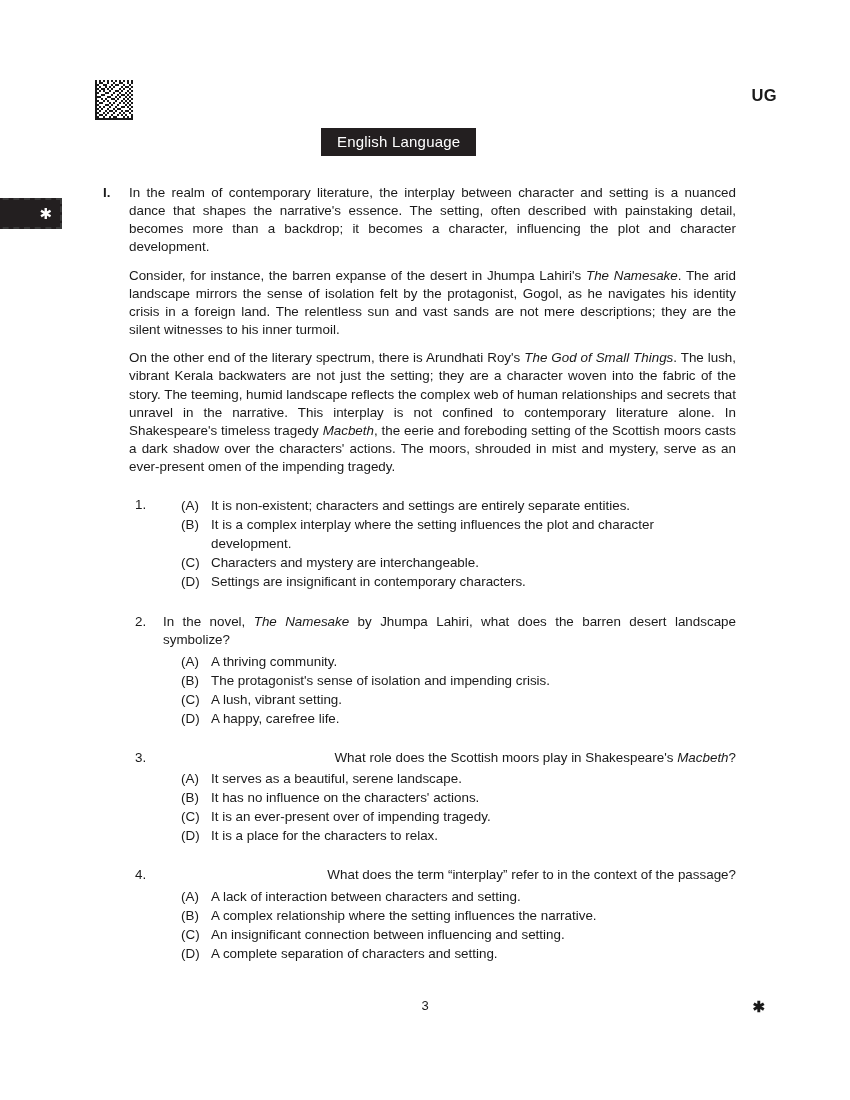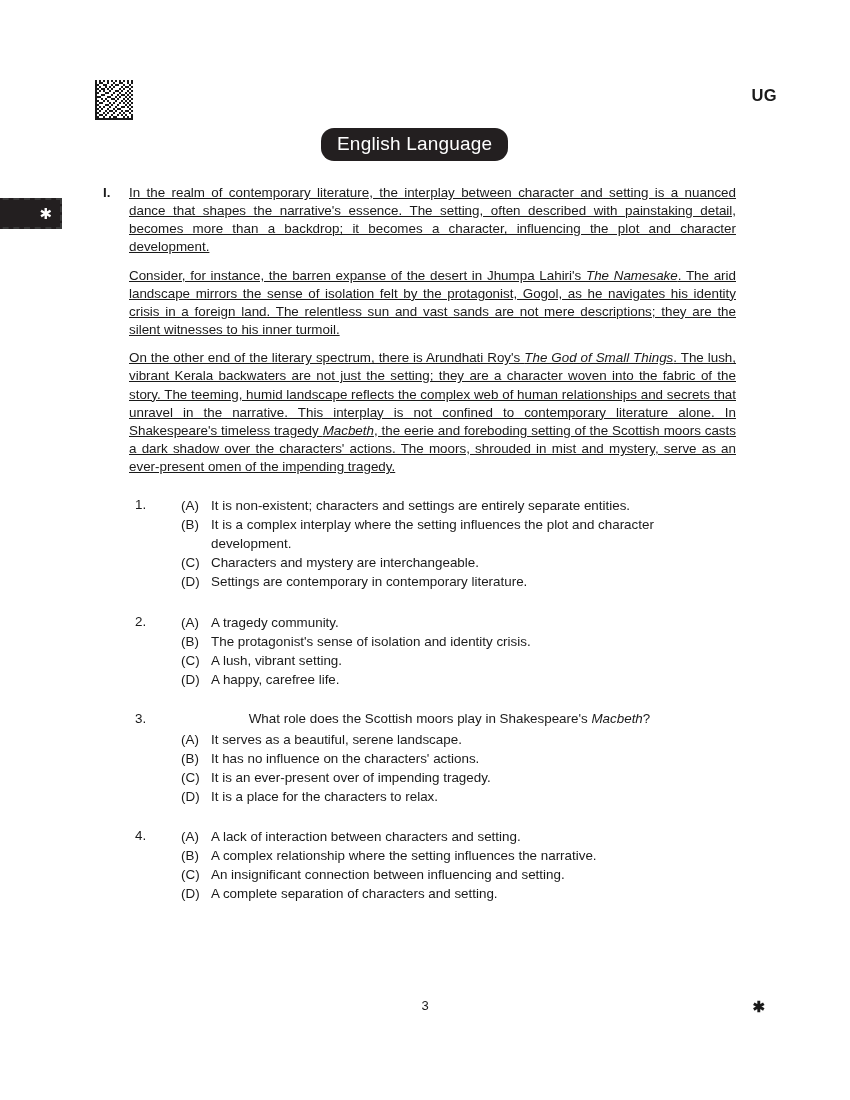--- a/index.html
+++ b/index.html
@@ -52,25 +52,24 @@
     color: #1a1a1a;
   }
 
   
   .subject-banner {
     position: absolute;
     left: 321px;
     top: 128px;
     background: #231f20;
     color: #ffffff;
-    font-size: 19px;
+    font-size: 15px;
     padding: 5px 16px 6px 16px;
     letter-spacing: 0.2px;
     line-height: 1.15;
-    border-radius: 13px;
   }
 
   
   .side-marker {
     position: absolute;
     left: -8px;
     top: 198px;
     width: 70px;
     height: 31px;
     box-sizing: border-box;
@@ -112,21 +111,20 @@
   }
   .passage-body {
     flex: 1 1 auto;
     width: 607px;
   }
   .passage-body p {
     margin: 0 0 10px 0;
     text-align: justify;
     text-justify: inter-word;
     hyphens: none;
-    text-decoration: underline;
   }
   .passage-body p:last-child { margin-bottom: 0; }
 
   em { font-style: italic; }
 
   
   .questions {
     margin-top: 20px;
     padding-left: 32px;
   }
@@ -146,21 +144,21 @@
   }
   .q-body {
     flex: 1 1 auto;
     width: 568px;
   }
   .q-text {
     margin: 0 0 2px 0;
     text-align: justify;
     line-height: 1.38;
   }
-  .q-text.no-justify { text-align: center; }
+  .q-text.no-justify { text-align: right; }
 
   .options {
     margin: 0;
     padding: 0 0 0 18px;
     list-style: none;
   }
   .option {
     display: flex;
     align-items: flex-start;
     line-height: 1.42;
@@ -399,37 +397,38 @@
             <li class="option">
               <span class="opt-key">(B)</span>
               <span class="opt-text">It is a complex interplay where the setting influences the plot and character development.</span>
             </li>
             <li class="option">
               <span class="opt-key">(C)</span>
               <span class="opt-text">Characters and mystery are interchangeable.</span>
             </li>
             <li class="option">
               <span class="opt-key">(D)</span>
-              <span class="opt-text">Settings are contemporary in contemporary literature.</span>
+              <span class="opt-text">Settings are insignificant in contemporary characters.</span>
             </li>
           </ul>
         </div>
       </div>
 
       <div class="question">
         <div class="q-num">2.</div>
         <div class="q-body">
+          <p class="q-text">In the novel, <em>The Namesake</em> by Jhumpa Lahiri, what does the barren desert landscape symbolize?</p>
           <ul class="options">
             <li class="option">
               <span class="opt-key">(A)</span>
-              <span class="opt-text">A tragedy community.</span>
+              <span class="opt-text">A thriving community.</span>
             </li>
             <li class="option">
               <span class="opt-key">(B)</span>
-              <span class="opt-text">The protagonist's sense of isolation and identity crisis.</span>
+              <span class="opt-text">The protagonist's sense of isolation and impending crisis.</span>
             </li>
             <li class="option">
               <span class="opt-key">(C)</span>
               <span class="opt-text">A lush, vibrant setting.</span>
             </li>
             <li class="option">
               <span class="opt-key">(D)</span>
               <span class="opt-text">A happy, carefree life.</span>
             </li>
           </ul>
@@ -457,20 +456,21 @@
               <span class="opt-key">(D)</span>
               <span class="opt-text">It is a place for the characters to relax.</span>
             </li>
           </ul>
         </div>
       </div>
 
       <div class="question">
         <div class="q-num">4.</div>
         <div class="q-body">
+          <p class="q-text no-justify">What does the term “interplay” refer to in the context of the passage?</p>
           <ul class="options">
             <li class="option">
               <span class="opt-key">(A)</span>
               <span class="opt-text">A lack of interaction between characters and setting.</span>
             </li>
             <li class="option">
               <span class="opt-key">(B)</span>
               <span class="opt-text">A complex relationship where the setting influences the narrative.</span>
             </li>
             <li class="option">

